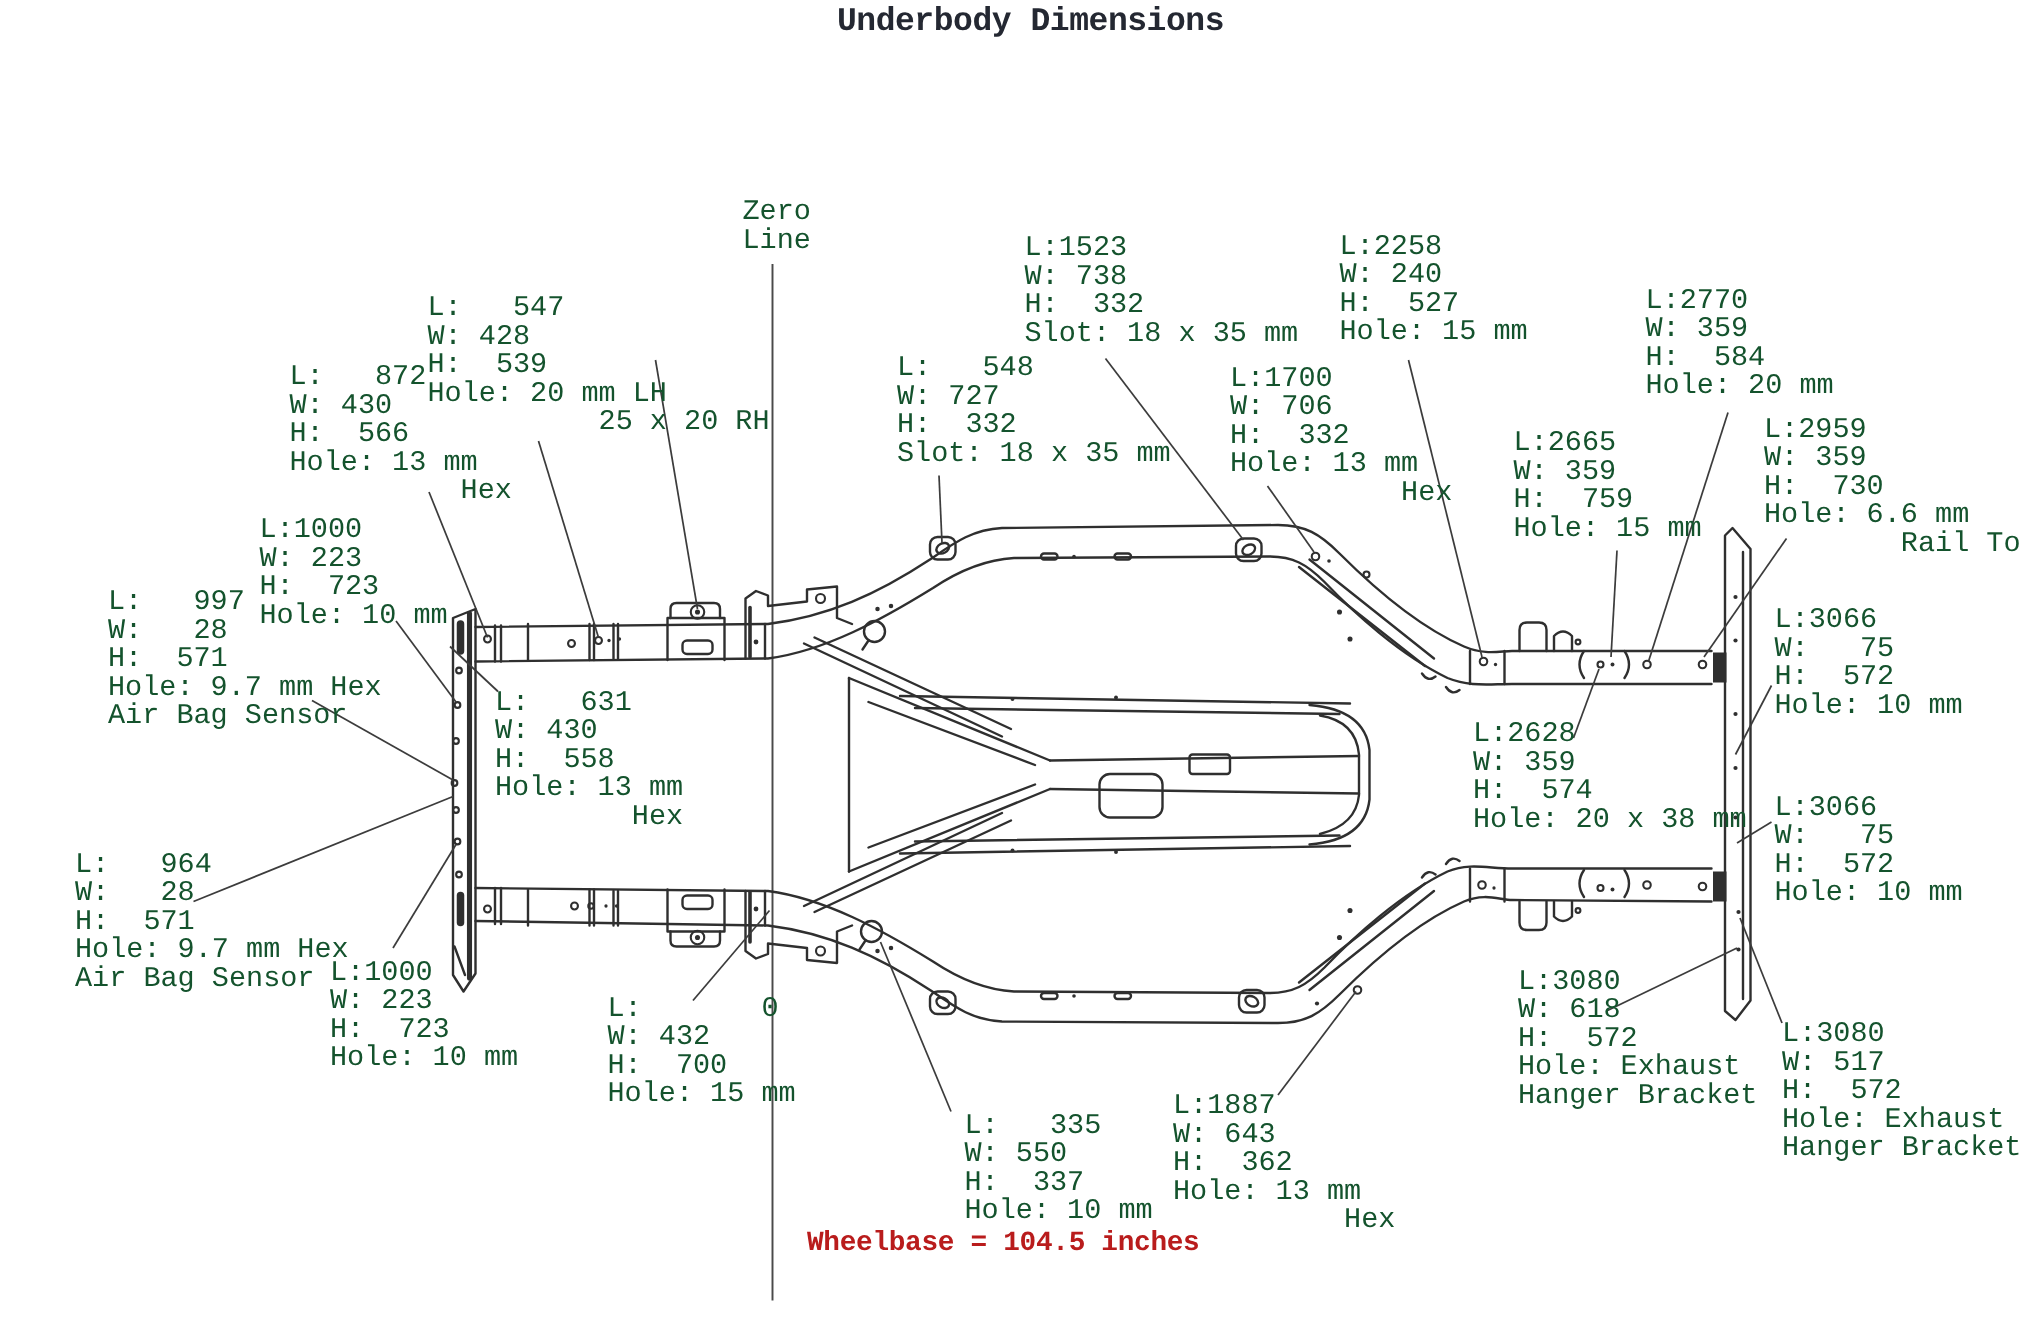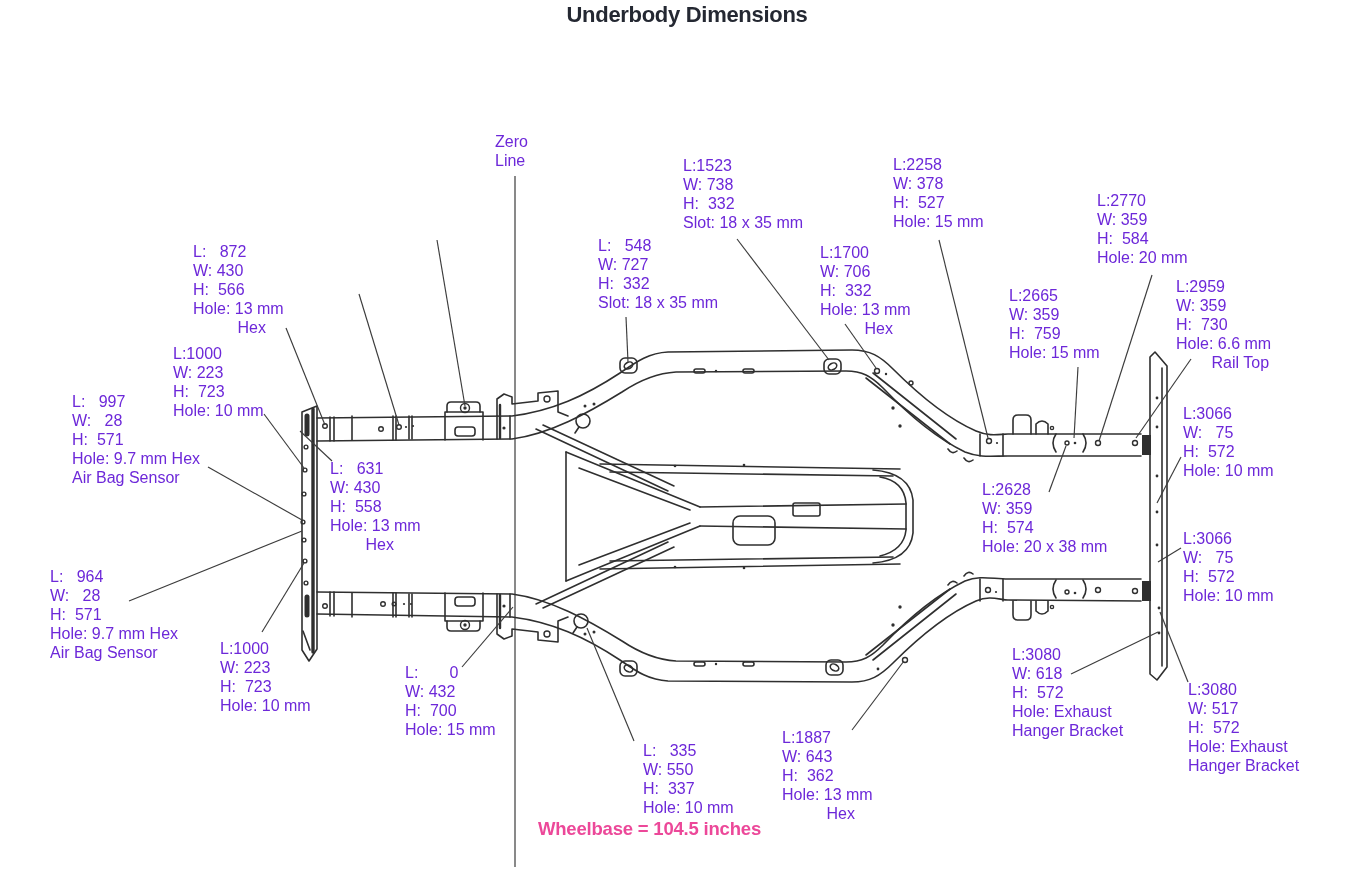--- a/index.html
+++ b/index.html
@@ -1,28 +1,28 @@
 <!DOCTYPE html>
 <html><head>
 <meta charset="utf-8">
 <style>
   html,body{margin:0;padding:0;background:#ffffff;}
   .stage{
     position:relative;width:1346px;height:878px;background:#fff;overflow:hidden;
-    font-family:Liberation Sans, sans-serif;color:#1c1c1c;
+    font-family:Liberation Mono, monospace;color:#1c1c1c;
   }
   .title{
     position:absolute;left:14px;top:2px;width:1346px;text-align:center;
     font-size:22px;font-weight:bold;letter-spacing:-0.3px;color:#242832;
   }
   .co{
-    position:absolute;white-space:pre;font-size:16px;line-height:19px;color:#6d28d9;
+    position:absolute;white-space:pre;font-size:19px;line-height:19px;color:#14532d;
   }
   .wheelbase{
-    position:absolute;left:538px;top:818px;font-size:18.5px;font-weight:bold;color:#ec4899;
+    position:absolute;left:538px;top:818px;font-size:18.5px;font-weight:bold;color:#b91c1c;
     letter-spacing:-0.2px;
   }
   svg{position:absolute;left:0;top:0;}
 </style>
 </head>
 <body>
 
 <div class="stage">
 
   <div class="title">Underbody Dimensions</div>
@@ -207,20 +207,25 @@
       <line x1="1049" y1="492" x2="1066" y2="446"></line>
       <line x1="1071" y1="674" x2="1158" y2="632"></line>
       <line x1="1188" y1="682" x2="1160" y2="612"></line>
       <line x1="852" y1="730" x2="904" y2="661"></line>
     </g>
   </svg>
 
   <div class="co" style="left:495px;top:132px">Zero
 Line</div>
 
+  <div class="co" style="left:285px;top:196px">L:   547
+W: 428
+H:  539
+Hole: 20 mm LH
+          25 x 20 RH</div>
   <div class="co" style="left:193px;top:242px">L:   872
 W: 430
 H:  566
 Hole: 13 mm
           Hex</div>
   <div class="co" style="left:173px;top:344px">L:1000
 W: 223
 H:  723
 Hole: 10 mm</div>
   <div class="co" style="left:72px;top:392px">L:   997
@@ -257,21 +262,21 @@
   <div class="co" style="left:683px;top:156px">L:1523
 W: 738
 H:  332
 Slot: 18 x 35 mm</div>
   <div class="co" style="left:820px;top:243px">L:1700
 W: 706
 H:  332
 Hole: 13 mm
           Hex</div>
   <div class="co" style="left:893px;top:155px">L:2258
-W: 378
+W: 240
 H:  527
 Hole: 15 mm</div>
   <div class="co" style="left:1009px;top:286px">L:2665
 W: 359
 H:  759
 Hole: 15 mm</div>
   <div class="co" style="left:1097px;top:191px">L:2770
 W: 359
 H:  584
 Hole: 20 mm</div>

